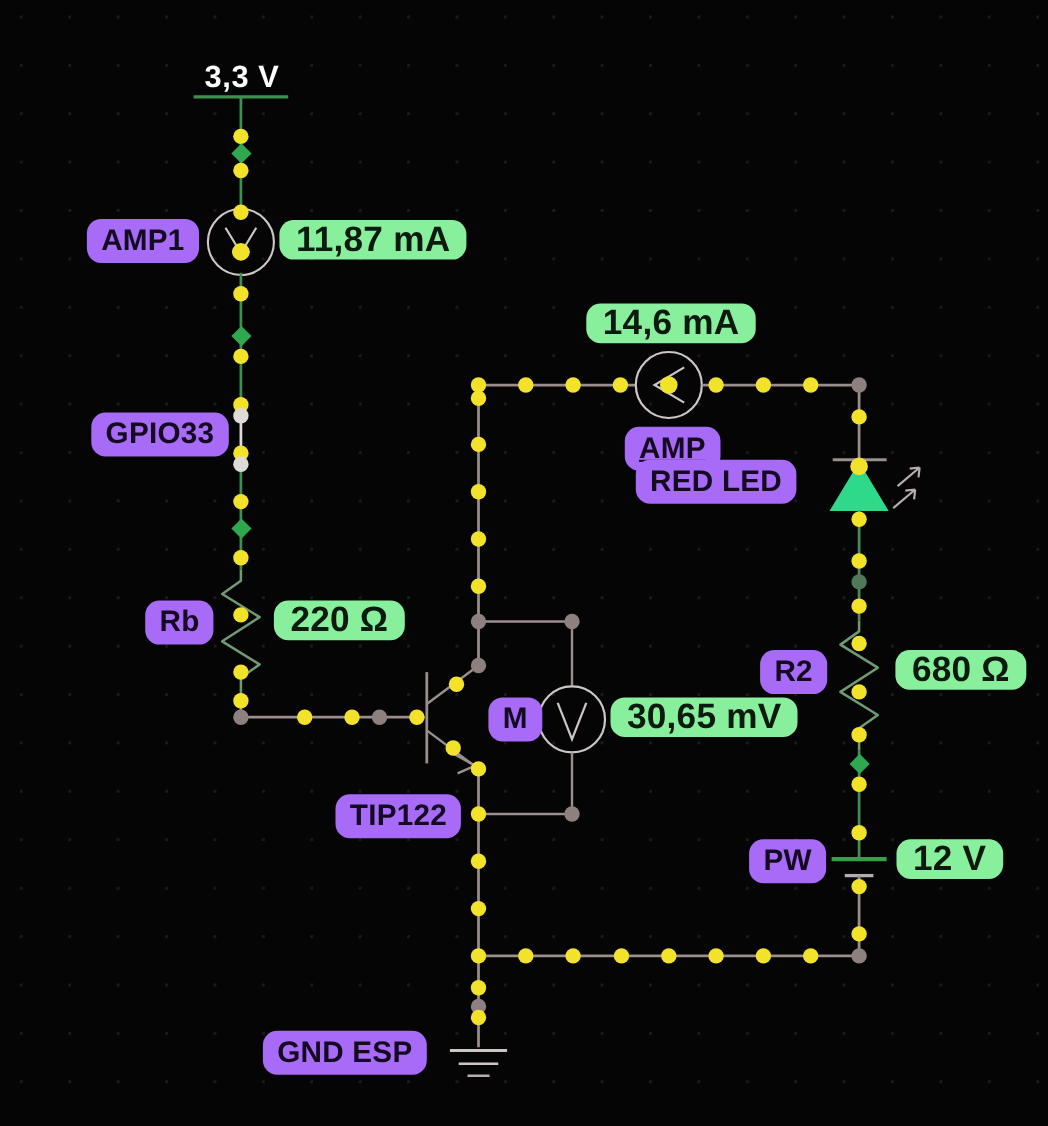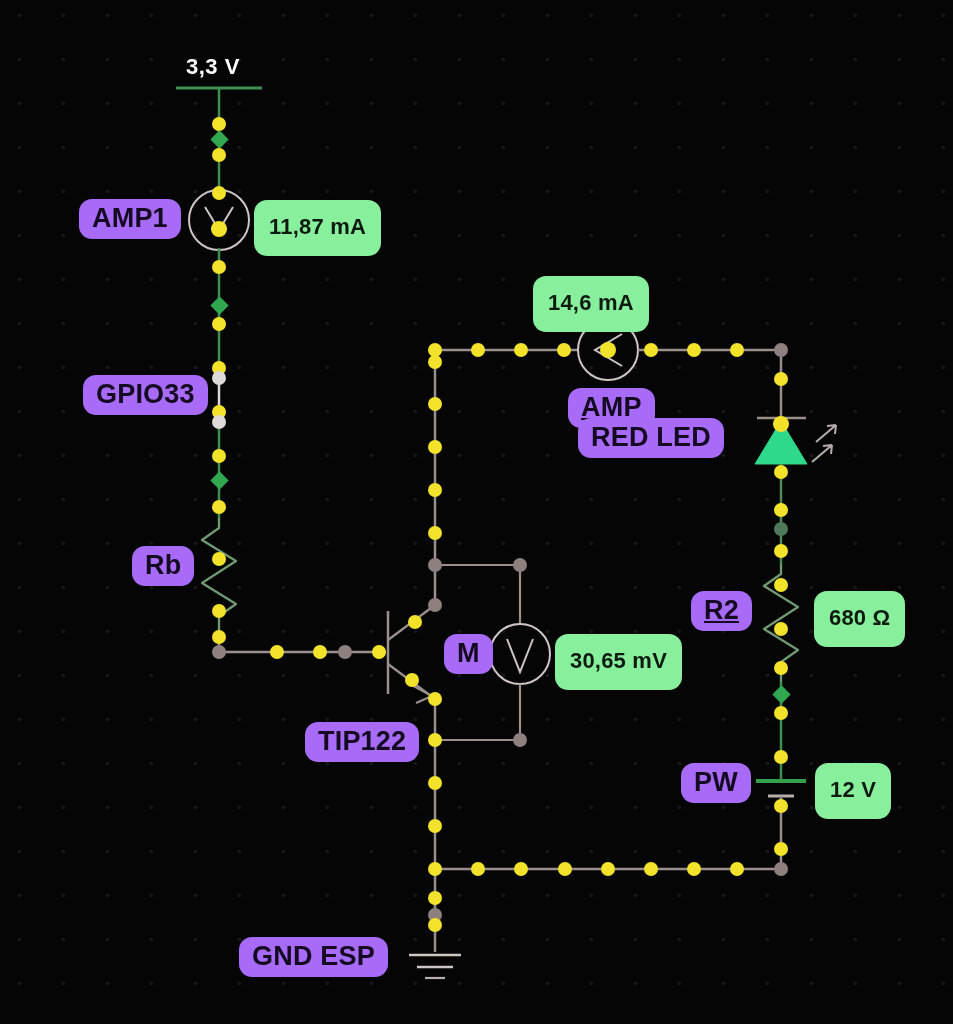--- a/index.html
+++ b/index.html
@@ -42,29 +42,29 @@
     background: #a86bf7;
     color: #140a22;
     font-size: 27px;
     font-weight: 700;
     padding: 3px 13px 5px 13px;
     height: 40px;
   }
   .pill-value {
     background: #88f09c;
     color: #0d1a0f;
-    font-size: 22px;
+    font-size: 32px;
     font-weight: 700;
     padding: 3px 15px 5px 15px;
-    height: 56px;
+    height: 36px;
   }
   .rail-label {
     position: absolute;
     color: #ffffff;
-    font-size: 22px;
+    font-size: 28px;
     font-weight: 700;
     letter-spacing: 0.5px;
   }
 </style>
 </head>
 <body>
 
 <div id="canvas">
 
   <svg id="schematic-svg" viewBox="0 0 953 1024">
@@ -241,34 +241,35 @@
   <div class="rail-label" style="left:186px; top:54px;">3,3 V</div>
 
   <div class="pill pill-name" style="left:79px; top:199px;">AMP1</div>
 
   <div class="pill pill-value" style="left:254px; top:200px;">11,87 mA</div>
 
   <div class="pill pill-name" style="left:51px; top:375px;margin-left:32px;">GPIO33</div>
 
   <div class="pill pill-name" style="left:132px; top:546px;">Rb</div>
 
+  <div class="pill pill-value" style="left:249px; top:546px;">220 Ω</div>
 
   <div class="pill pill-name" style="left:269px; top:722px;margin-left:36px;">TIP122</div>
 
   <div class="pill pill-name" style="left:444px; top:634px;">M</div>
 
   <div class="pill pill-value" style="left:555px; top:634px;">30,65 mV</div>
 
   <div class="pill pill-value" style="left:533px; top:276px;">14,6 mA</div>
 
   <div class="pill pill-name" style="left:568px; top:388px; z-index:2;text-decoration:underline;">AMP</div>
 
   <div class="pill pill-name" style="left:578px; top:418px; z-index:3;">RED LED</div>
 
-  <div class="pill pill-name" style="left:691px; top:591px;text-decoration:underline;">R2</div>
+  <div class="pill pill-name" style="left:691px; top:591px;">R2</div>
 
   <div class="pill pill-value" style="left:814px; top:591px;">680 Ω</div>
 
   <div class="pill pill-name" style="left:681px; top:763px;">PW</div>
 
   <div class="pill pill-value" style="left:815px; top:763px;">12 V</div>
 
   <div class="pill pill-name" style="left:239px; top:937px;">GND ESP</div>
 
 </div>

